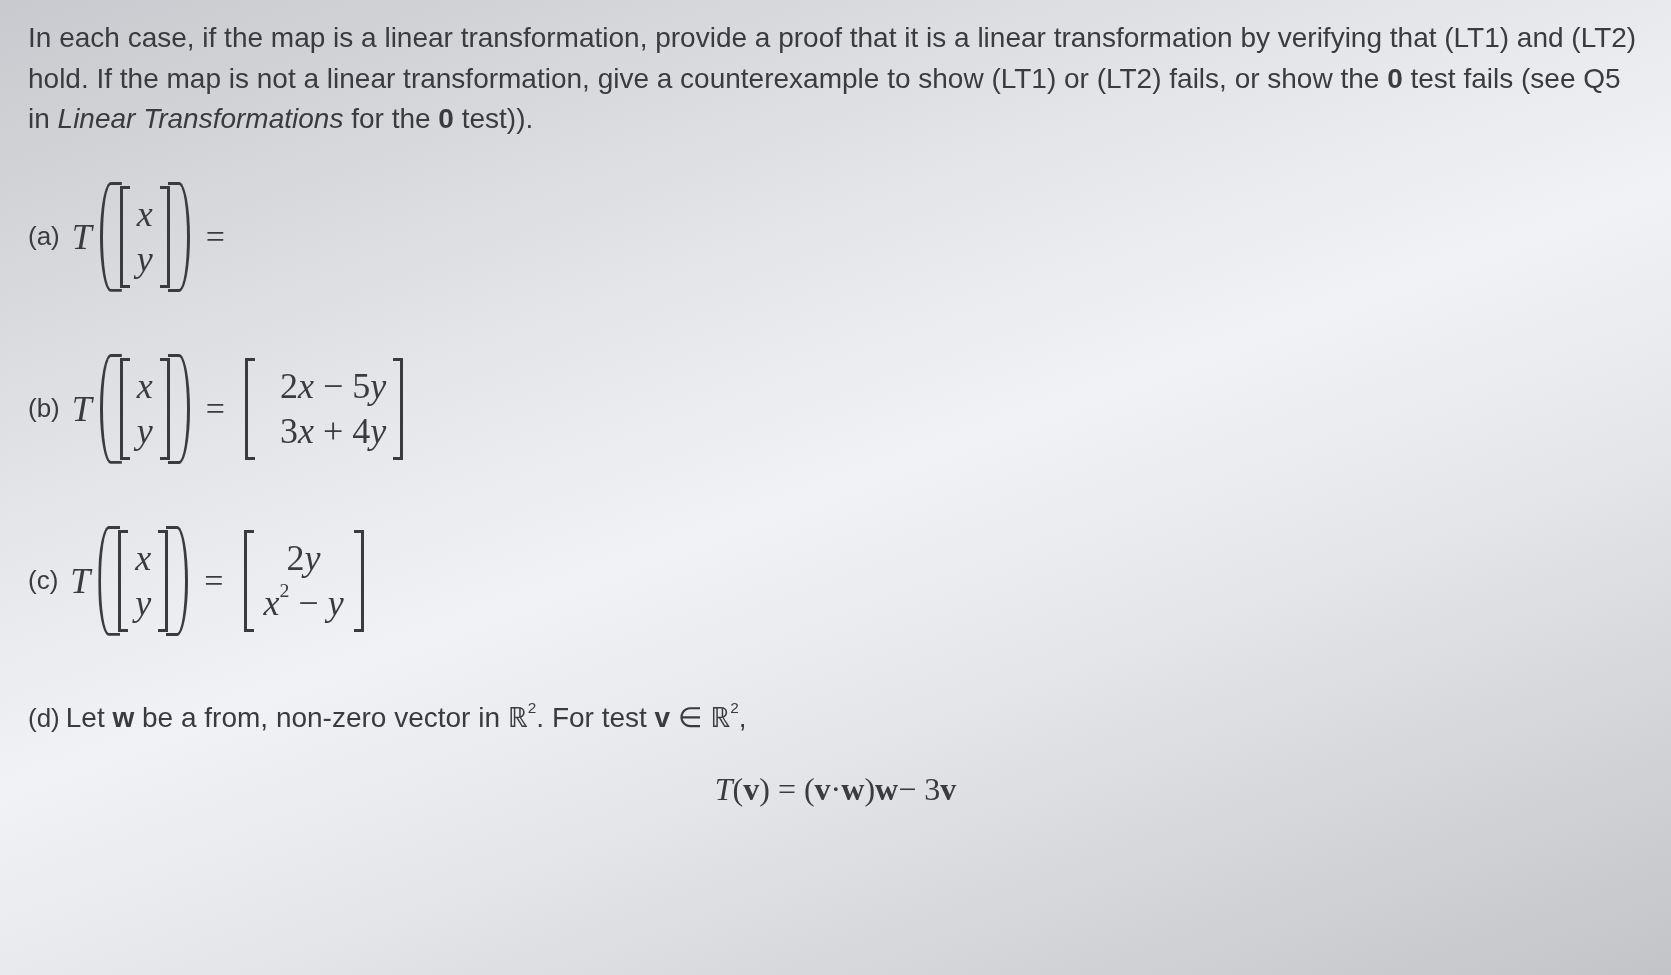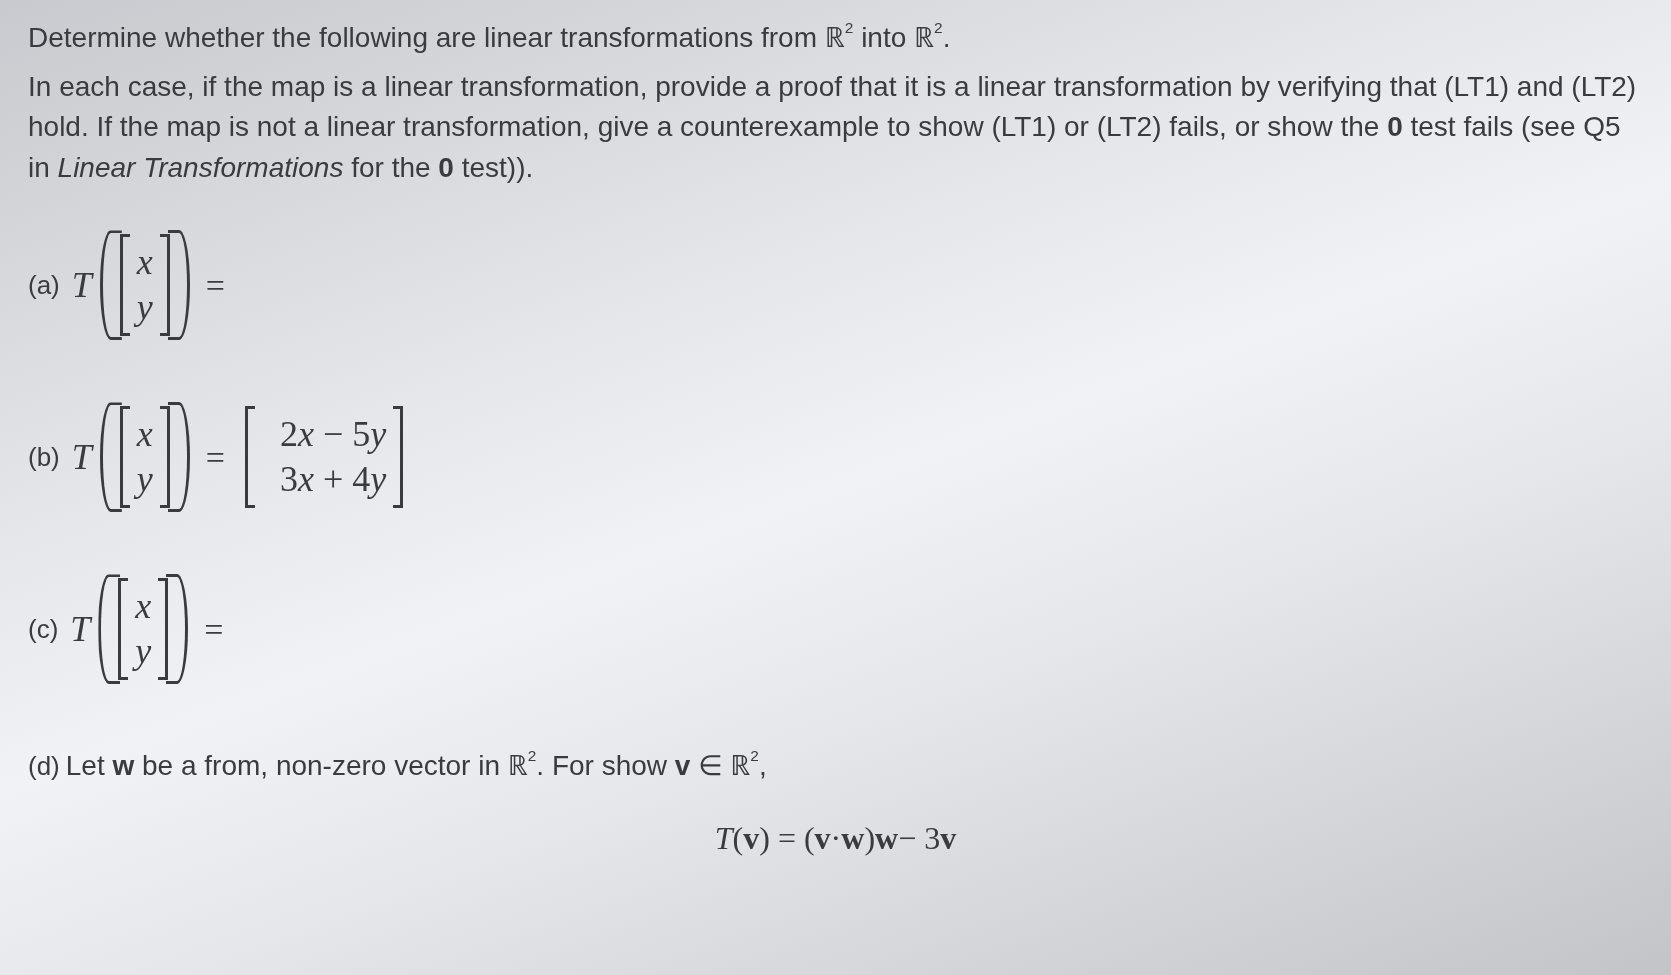--- a/index.html
+++ b/index.html
@@ -143,23 +143,20 @@
     font-style: normal;
   }
 </style>
 </head>
 <body>
 
 <div class="page">
 
   <div class="prompt">
     <p>
-      <span>Determine whether the following are linear transformations from </span><span class="bb">ℝ</span><span class="sup">2</span><span> into </span><span class="bb">ℝ</span><span class="sup">2</span><span>.</span>
-    </p>
-    <p>
       <span>In each case, if the map is a linear transformation, provide a proof that it is a linear transformation by verifying that (LT1) and (LT2) hold.  If the map is not a linear transformation, give a counterexample to show (LT1) or (LT2) fails, or show the </span><span class="bold">0</span><span> test fails (see Q5 in </span><span style="font-style:italic">Linear Transformations</span><span> for the </span><span class="bold">0</span><span> test)).</span>
     </p>
   </div>
 
   <div class="items">
 
     <div class="item">
       <span class="label">(a)</span>
       <span class="math">
         <span style="margin-right:8px;">T</span>
@@ -195,26 +192,30 @@
       <span class="label">(c)</span>
       <span class="math">
         <span style="margin-right:8px;">T</span>
         <span class="paren">
           <span class="colvec">
             <span>x</span>
             <span>y</span>
           </span>
         </span>
         <span class="eq">=</span>
+        <span class="colvec" style="min-width:120px;">
+          <span><span class="up">2</span>y</span>
+          <span>x<span class="sup up">2</span> <span class="up">−</span> y</span>
+        </span>
       </span>
     </div>
 
     <div>
       <div class="item-d-text">
-        <span class="label" style="margin-right:6px;">(d)</span><span>Let </span><span class="bold-it">w</span><span> be a from, non-zero vector in </span><span class="bb">ℝ</span><span class="sup">2</span><span>.  For show </span><span class="bold-it">v</span><span> ∈ </span><span class="bb">ℝ</span><span class="sup">2</span><span>,</span>
+        <span class="label" style="margin-right:6px;">(d)</span><span>Let </span><span class="bold-it">w</span><span> be a from, non-zero vector in </span><span class="bb">ℝ</span><span class="sup">2</span><span>.  For test </span><span class="bold-it">v</span><span> ∈ </span><span class="bb">ℝ</span><span class="sup">2</span><span>,</span>
       </div>
       <div class="item-d-eqline">
         <span class="math" style="font-size:32px;">
           <span style="font-style:italic">T</span>
             <span class="up">(</span>
             <span class="bold-it">v</span>
             <span class="up">) = (</span>
             <span class="bold-it">v</span>
             <span class="up"> · </span>
             <span class="bold-it">w</span>

